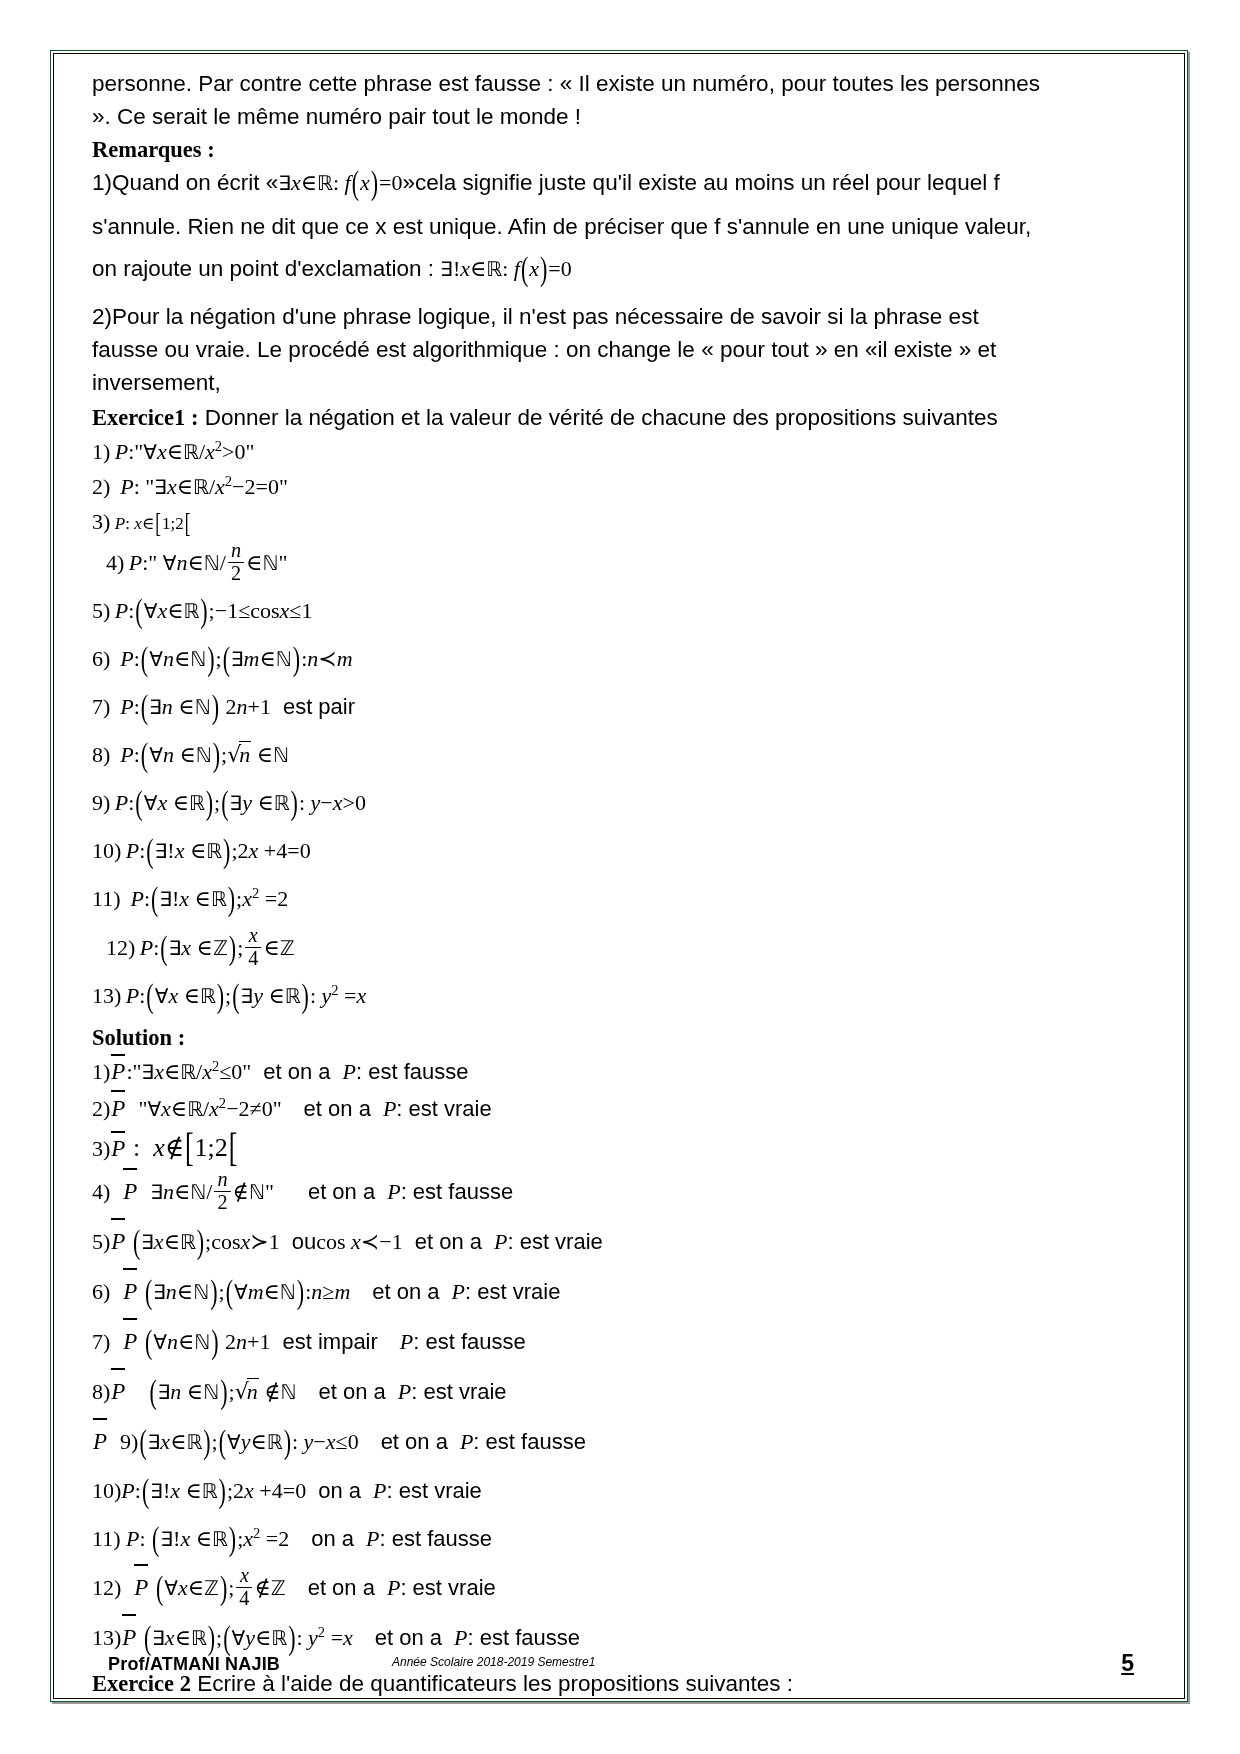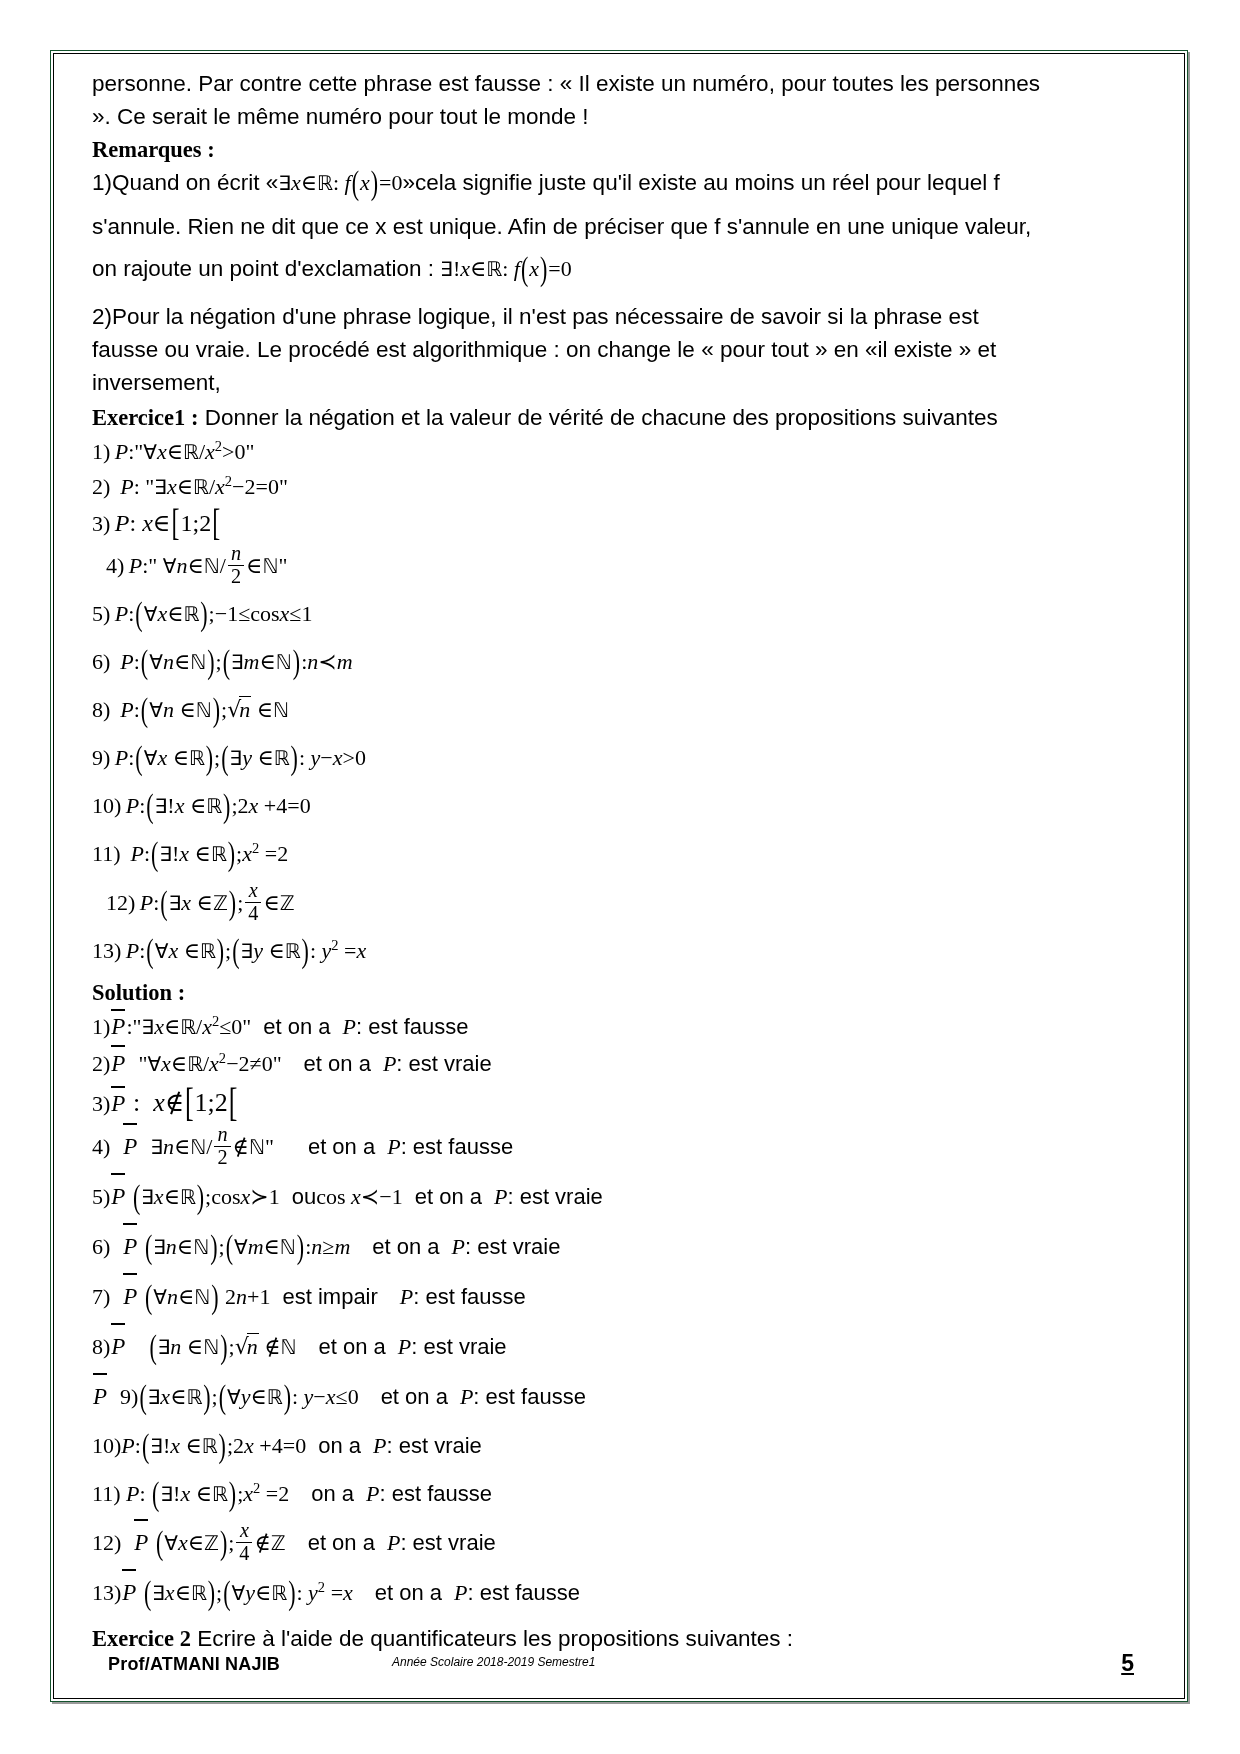--- a/index.html
+++ b/index.html
@@ -160,21 +160,21 @@
   }
 </style>
 </head>
 <body>
 
 <div id="page">
 <div id="page-inner">
 <div id="content">
 
   <p class="para">personne. Par contre cette phrase est fausse : « Il existe un numéro, pour toutes les personnes</p>
-  <p class="para">». Ce serait le même numéro pour tout le monde !</p>
+  <p class="para">». Ce serait le même numéro pair tout le monde !</p>
   <p class="para b">Remarques :</p>
 
   <p class="para">
     <span>1)Quand on écrit «</span><span class="m"><span class="q">∃</span><span>x</span><span class="op">∈</span><span class="bb">ℝ</span><span class="op">:</span> <span>f</span><span class="paren">(</span><span>x</span><span class="paren">)</span><span class="op">=</span><span class="num">0</span></span><span>»cela signifie juste qu'il existe au moins un réel pour lequel f</span>
   </p>
   <p class="para" style="margin-top:12px">s'annule. Rien ne dit que ce x est unique. Afin de préciser que f s'annule en une unique valeur,</p>
   <p class="para" style="margin-top:10px">
     <span>on rajoute un point d'exclamation :</span>
     <span class="m"><span class="q">∃</span><span class="op">!</span><span>x</span><span class="op">∈</span><span class="bb">ℝ</span><span class="op">:</span> <span>f</span><span class="paren">(</span><span>x</span><span class="paren">)</span><span class="op">=</span><span class="num">0</span></span>
   </p>
@@ -195,38 +195,42 @@
       <span class="m"> <span>P</span><span class="op">:</span><span class="op">"</span><span class="q">∀</span><span>x</span><span class="op">∈</span><span class="bb">ℝ</span><span class="op">/</span><span>x</span><sup class="num">2</sup><span class="op">&gt;</span><span class="num">0</span><span class="op">"</span></span>
     </div>
 
     <div class="row">
       <span class="idx">2)</span>
       <span class="m">&nbsp;<span>P</span><span class="op">:</span>&nbsp;<span class="op">"</span><span class="q">∃</span><span>x</span><span class="op">∈</span><span class="bb">ℝ</span><span class="op">/</span><span>x</span><sup class="num">2</sup><span class="op">−</span><span class="num">2</span><span class="op">=</span><span class="num">0</span><span class="op">"</span></span>
     </div>
 
     <div class="row">
       <span class="idx">3)</span>
-      <span class="m" style="font-size:24px"> <span>P</span><span class="op">:</span> <span>x</span><span class="op">∈</span><span class="paren">[</span><span class="num">1;2</span><span class="paren">[</span></span>
+      <span class="m" style="font-size:17px"> <span>P</span><span class="op">:</span> <span>x</span><span class="op">∈</span><span class="paren">[</span><span class="num">1;2</span><span class="paren">[</span></span>
     </div>
 
     <div class="row loose indent">
       <span class="idx">4)</span>
       <span class="m"><span>P</span><span class="op">:</span><span class="op">"</span> <span class="q">∀</span><span>n</span><span class="op">∈</span><span class="bb">ℕ</span><span class="op">/</span><span class="frac"><span class="n">n</span><span class="d">2</span></span><span class="op">∈</span><span class="bb">ℕ</span><span class="op">"</span></span>
     </div>
 
     <div class="row loose">
       <span class="idx">5)</span>
       <span class="m"> <span>P</span><span class="op">:</span><span class="paren">(</span><span class="q">∀</span><span>x</span><span class="op">∈</span><span class="bb">ℝ</span><span class="paren">)</span><span class="op">;</span><span class="op">−</span><span class="num">1</span><span class="op">≤</span><span class="up">cos</span><span>x</span><span class="op">≤</span><span class="num">1</span></span>
     </div>
 
     <div class="row loose">
       <span class="idx">6)</span>
       <span class="m">&nbsp;<span>P</span><span class="op">:</span><span class="paren">(</span><span class="q">∀</span><span>n</span><span class="op">∈</span><span class="bb">ℕ</span><span class="paren">)</span><span class="op">;</span><span class="paren">(</span><span class="q">∃</span><span>m</span><span class="op">∈</span><span class="bb">ℕ</span><span class="paren">)</span><span class="op">:</span><span>n</span><span class="op">≺</span><span>m</span></span>
     </div>
 
+    <div class="row loose">
+      <span class="idx">7)</span>
+      <span class="m">&nbsp;<span>P</span><span class="op">:</span><span class="paren">(</span><span class="q">∃</span><span>n</span> <span class="op">∈</span><span class="bb">ℕ</span><span class="paren">)</span> <span class="num">2</span><span>n</span><span class="op">+</span><span class="num">1</span></span><span class="sp"></span><span class="txt">est pair</span>
+    </div>
 
     <div class="row loose">
       <span class="idx">8)</span>
       <span class="m">&nbsp;<span>P</span><span class="op">:</span><span class="paren">(</span><span class="q">∀</span><span>n</span> <span class="op">∈</span><span class="bb">ℕ</span><span class="paren">)</span><span class="op">;</span><span class="sqrt"><span class="rad">√</span><span class="rgd">n</span></span> <span class="op">∈</span><span class="bb">ℕ</span></span>
     </div>
 
     <div class="row loose">
       <span class="idx">9)</span>
       <span class="m"><span>P</span><span class="op">:</span><span class="paren">(</span><span class="q">∀</span><span>x</span> <span class="op">∈</span><span class="bb">ℝ</span><span class="paren">)</span><span class="op">;</span><span class="paren">(</span><span class="q">∃</span><span>y</span> <span class="op">∈</span><span class="bb">ℝ</span><span class="paren">)</span><span class="op">:</span> <span>y</span><span class="op">−</span><span>x</span><span class="op">&gt;</span><span class="num">0</span></span>
     </div>

